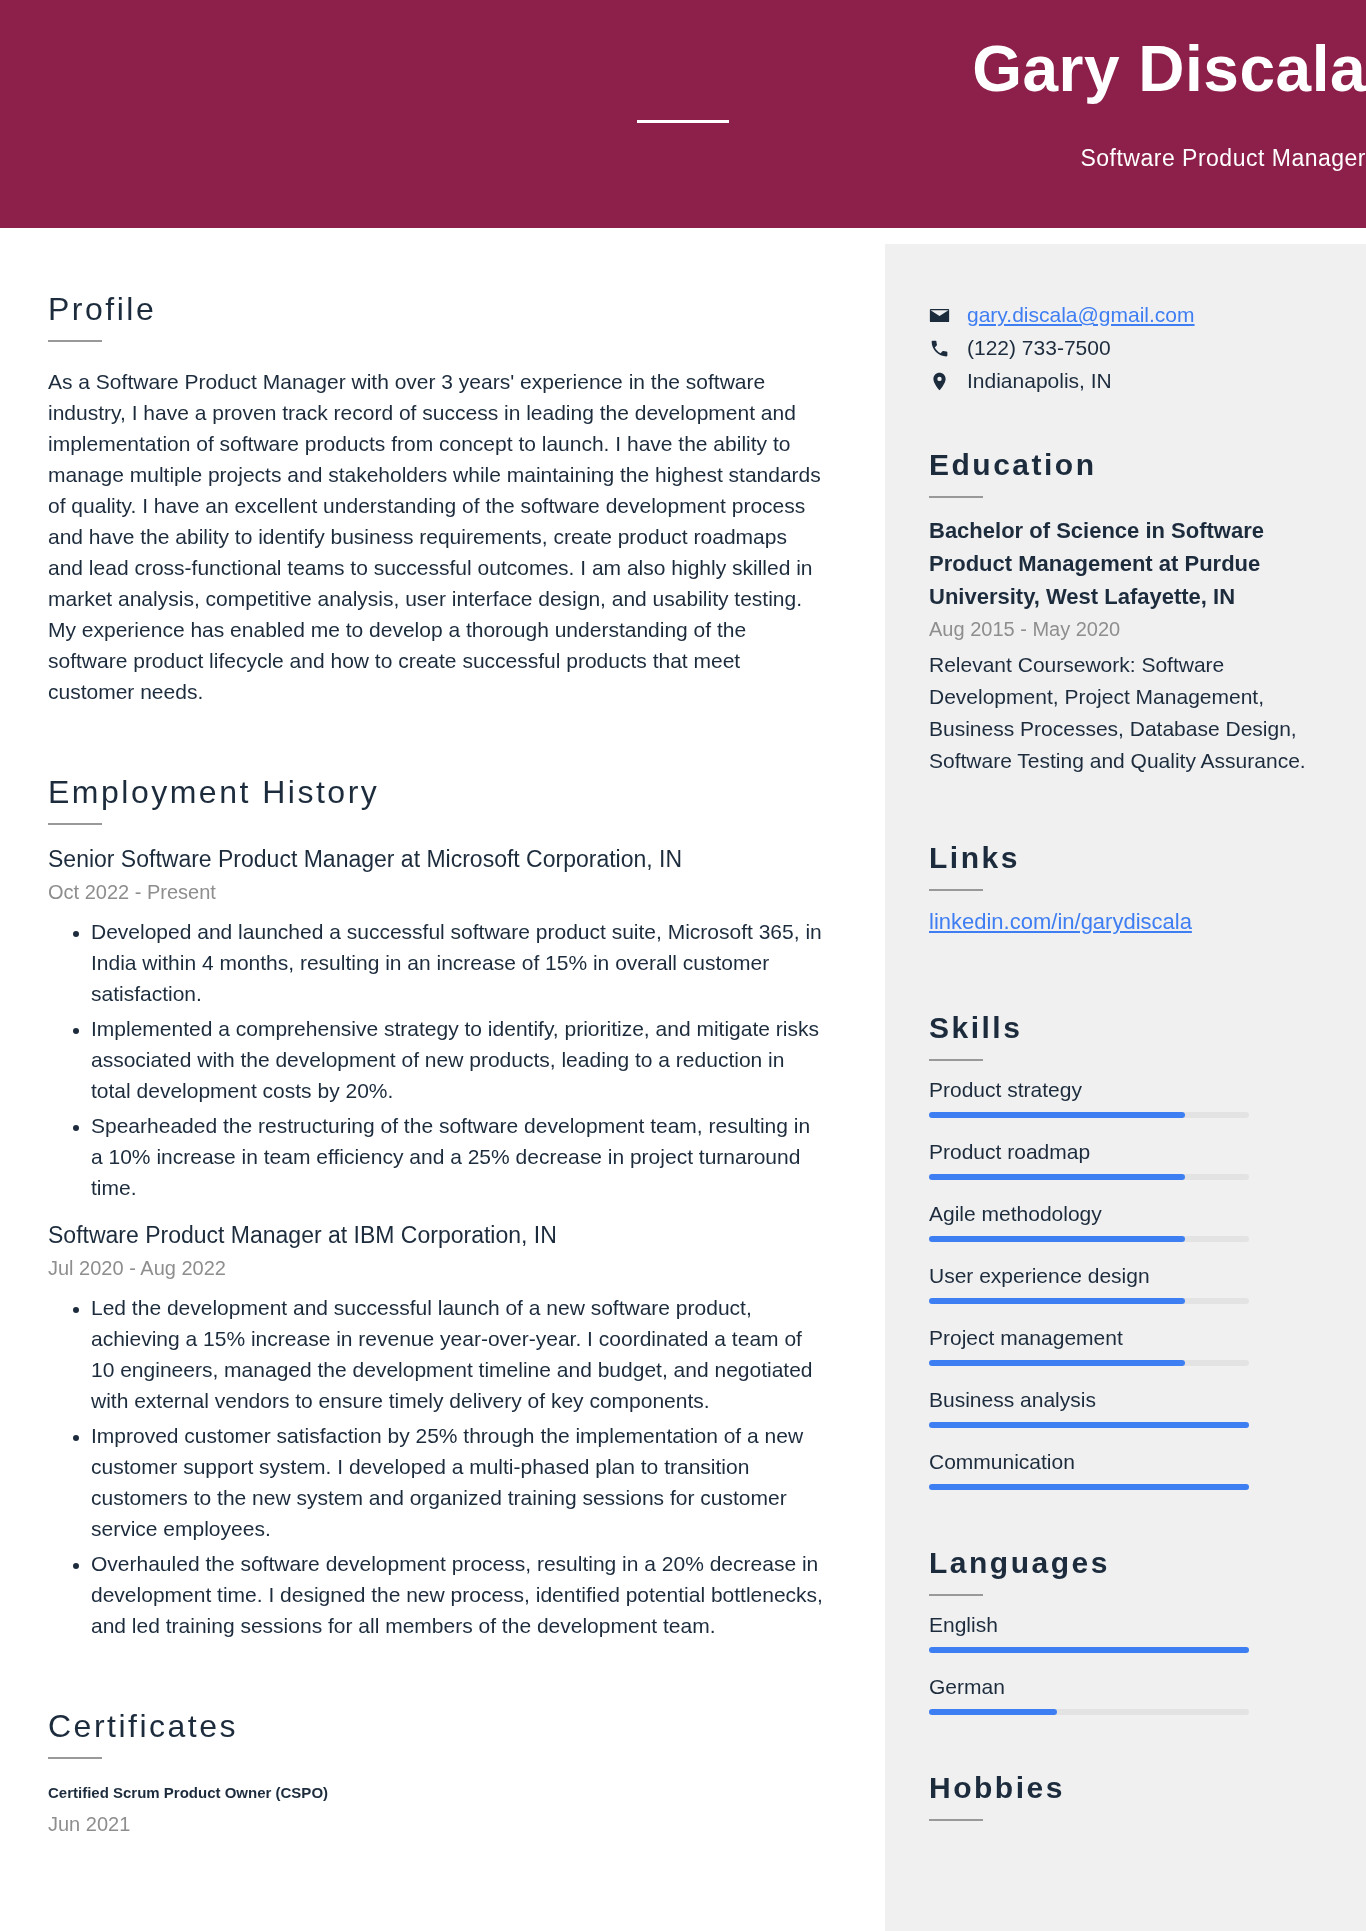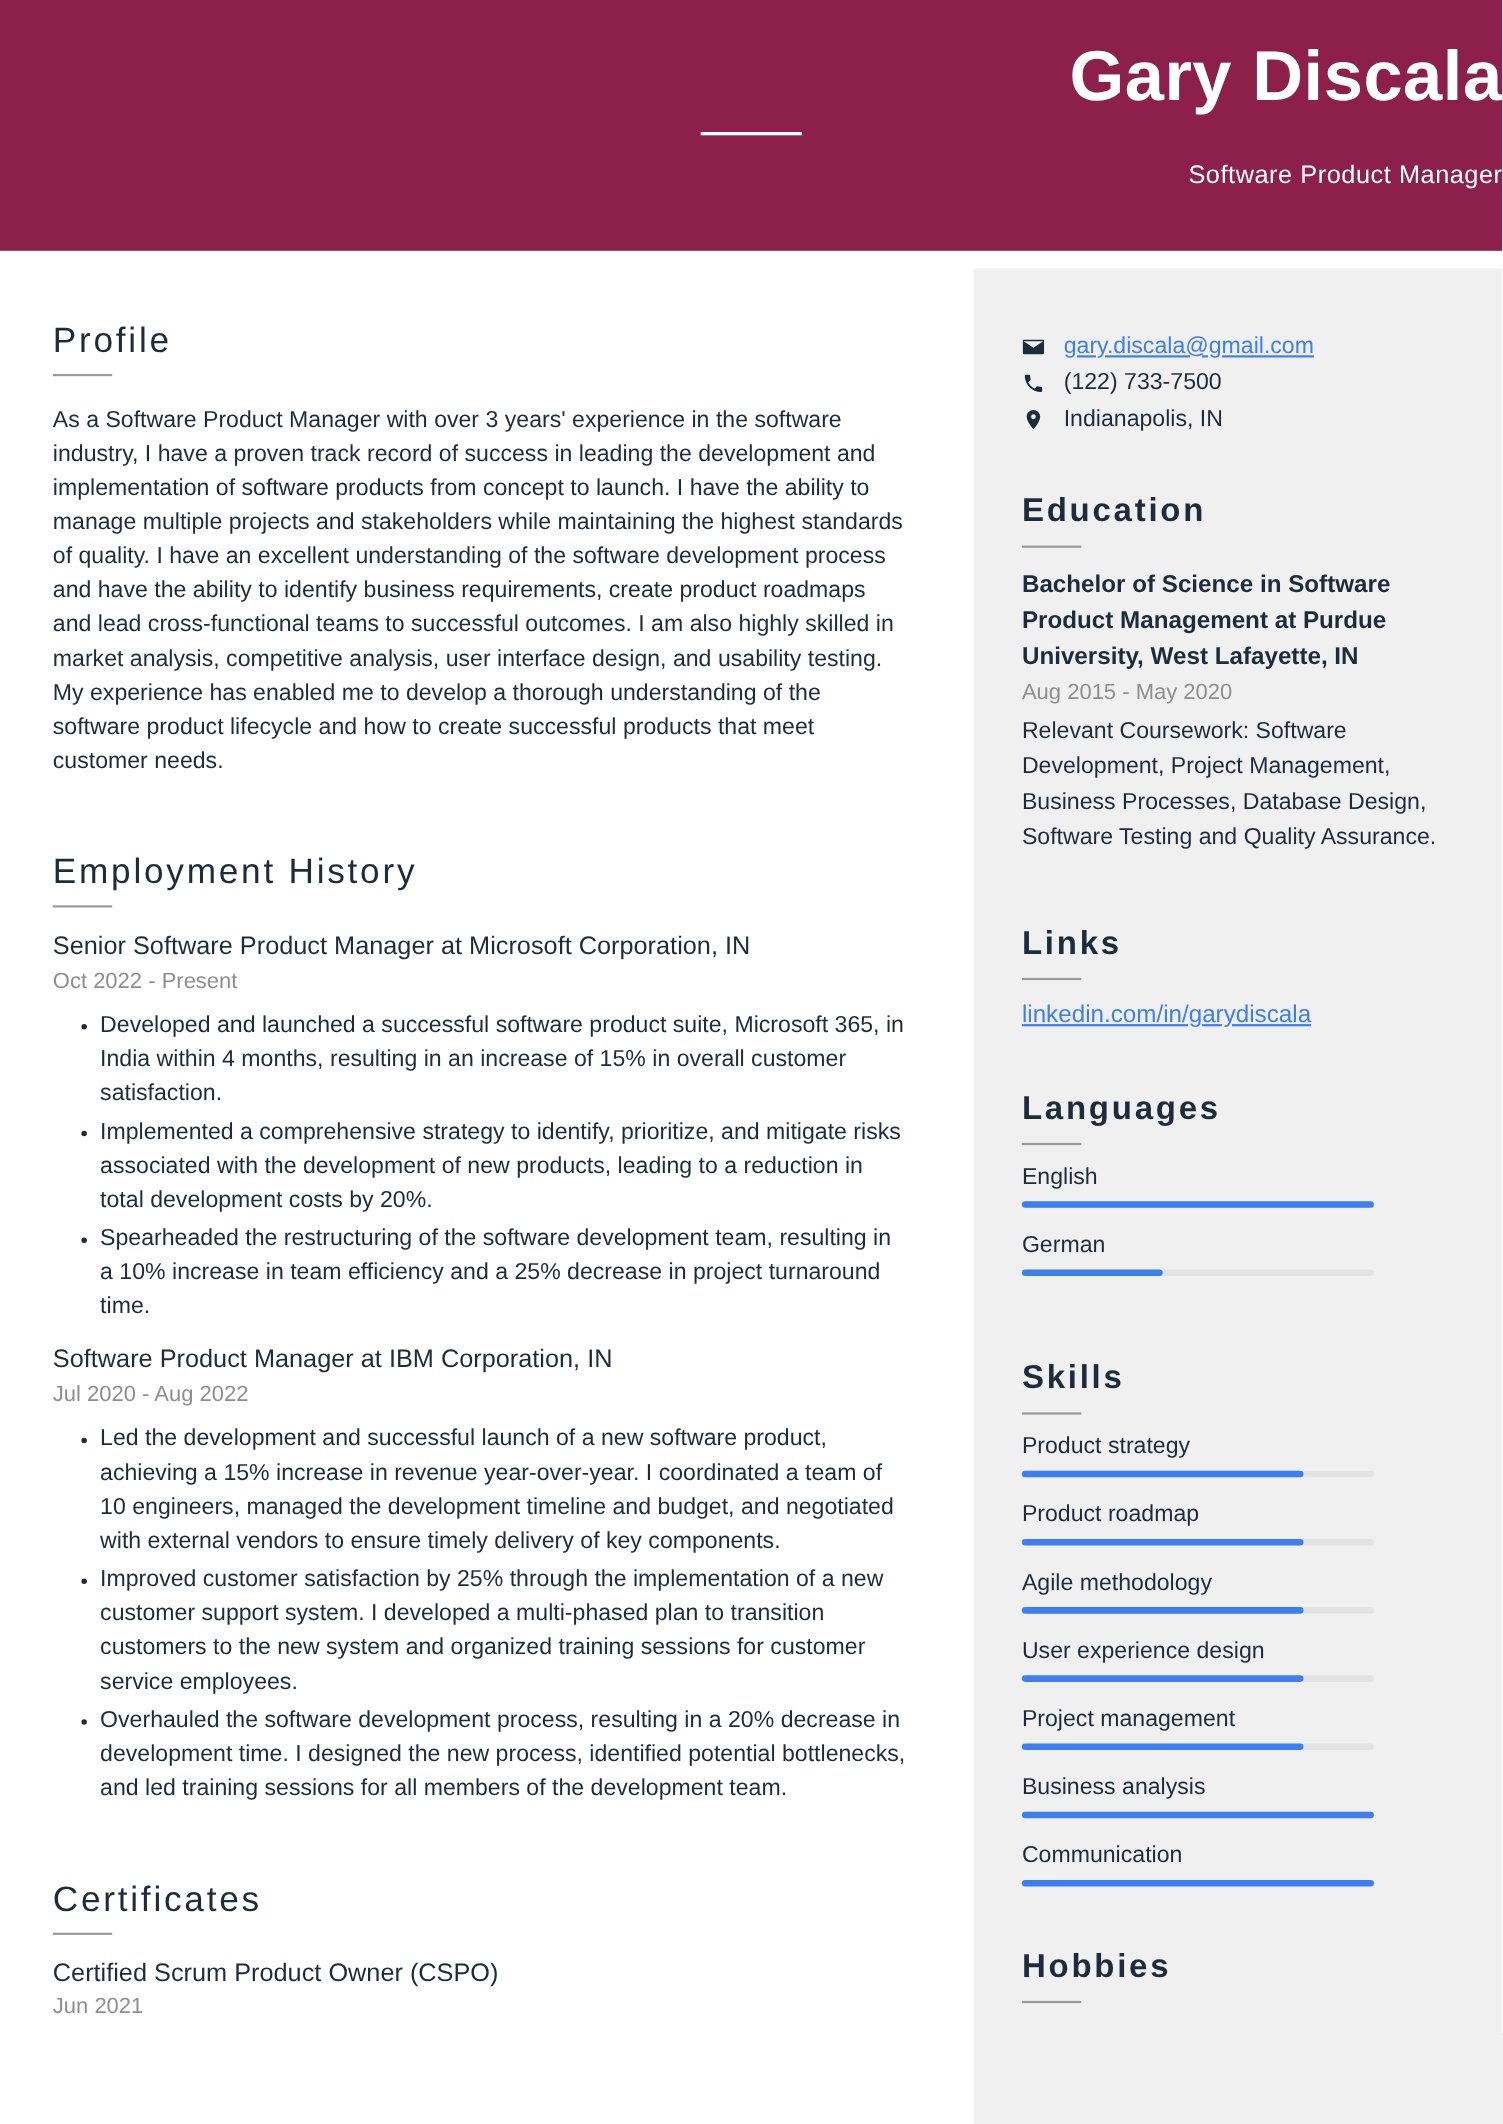--- a/index.html
+++ b/index.html
@@ -28,21 +28,21 @@
   
   .profile-text{margin-top:24px;font-size:21px;line-height:31px;}
   .section{margin-top:66px;}
   .job{margin-top:20px;}
   .job + .job{margin-top:18px;}
   .job-title{font-size:23px;font-weight:normal;line-height:29px;}
   .job-date{margin-top:7px;}
   .job ul{margin-top:12px;padding-left:43px;list-style:disc outside;}
   .job li{font-size:21px;line-height:31px;margin-bottom:4px;}
   .job li::marker{color:var(--text);font-size:19px;}
-  .cert-title{margin-top:20px;font-size:23px;font-weight:normal;line-height:28px;}
+  .cert-title{margin-top:20px;font-size:15px;font-weight:bold;line-height:28px;}
   .cert-date{margin-top:6px;}
   
   .contact .row{display:flex;align-items:center;margin-bottom:11px;}
   .contact .row .ico{width:21px;height:21px;flex:0 0 21px;margin-right:17px;}
   .contact .row .ico svg{width:21px;height:21px;display:block;fill:var(--text);}
   .contact .row span,.contact .row a{font-size:21px;line-height:22px;}
   a.link{color:var(--link);text-decoration:underline;}
   .sb-section{margin-top:56px;}
   .sb-section.links-gap{margin-top:64px;}
   .sb-section.skills-gap{margin-top:76px;}
@@ -148,83 +148,83 @@
         <div class="date edu-date">Aug 2015 - May 2020</div>
         <div class="edu-desc">Relevant Coursework: Software Development, Project Management, Business Processes, Database Design, Software Testing and Quality Assurance.</div>
       </div>
 
       <div class="sb-section links-gap">
         <div class="h-side">Links</div>
         <div class="rule-sb"></div>
         <a class="link sb-link" href="#">linkedin.com/in/garydiscala</a>
       </div>
 
+      <div class="sb-section skills-gap">
+        <div class="h-side">Skills</div>
+        <div class="rule-sb"></div>
+        <div class="meter-list">
+          <div class="meter">
+            <div class="label">Product strategy</div>
+            <div class="track">
+                <div class="fill" style="width: 80%;"></div>
+              </div>
+          </div>
+          <div class="meter">
+            <div class="label">Product roadmap</div>
+            <div class="track">
+                <div class="fill" style="width: 80%;"></div>
+              </div>
+          </div>
+          <div class="meter">
+            <div class="label">Agile methodology</div>
+            <div class="track">
+                <div class="fill" style="width: 80%;"></div>
+              </div>
+          </div>
+          <div class="meter">
+            <div class="label">User experience design</div>
+            <div class="track">
+                <div class="fill" style="width: 80%;"></div>
+              </div>
+          </div>
+          <div class="meter">
+            <div class="label">Project management</div>
+            <div class="track">
+                <div class="fill" style="width: 80%;"></div>
+              </div>
+          </div>
+          <div class="meter">
+            <div class="label">Business analysis</div>
+            <div class="track">
+                <div class="fill" style="width: 100%;"></div>
+              </div>
+          </div>
+          <div class="meter">
+            <div class="label">Communication</div>
+            <div class="track">
+                <div class="fill" style="width: 100%;"></div>
+              </div>
+          </div>
+        </div>
+      </div>
+
       <div class="sb-section">
         <div class="h-side">Languages</div>
         <div class="rule-sb"></div>
         <div class="meter-list">
           <div class="meter">
             <div class="label">English</div>
             <div class="track">
                 <div class="fill" style="width: 100%;"></div>
               </div>
           </div>
           <div class="meter">
             <div class="label">German</div>
             <div class="track">
                 <div class="fill" style="width: 40%;"></div>
-              </div>
-          </div>
-        </div>
-      </div>
-
-      <div class="sb-section skills-gap">
-        <div class="h-side">Skills</div>
-        <div class="rule-sb"></div>
-        <div class="meter-list">
-          <div class="meter">
-            <div class="label">Product strategy</div>
-            <div class="track">
-                <div class="fill" style="width: 80%;"></div>
-              </div>
-          </div>
-          <div class="meter">
-            <div class="label">Product roadmap</div>
-            <div class="track">
-                <div class="fill" style="width: 80%;"></div>
-              </div>
-          </div>
-          <div class="meter">
-            <div class="label">Agile methodology</div>
-            <div class="track">
-                <div class="fill" style="width: 80%;"></div>
-              </div>
-          </div>
-          <div class="meter">
-            <div class="label">User experience design</div>
-            <div class="track">
-                <div class="fill" style="width: 80%;"></div>
-              </div>
-          </div>
-          <div class="meter">
-            <div class="label">Project management</div>
-            <div class="track">
-                <div class="fill" style="width: 80%;"></div>
-              </div>
-          </div>
-          <div class="meter">
-            <div class="label">Business analysis</div>
-            <div class="track">
-                <div class="fill" style="width: 100%;"></div>
-              </div>
-          </div>
-          <div class="meter">
-            <div class="label">Communication</div>
-            <div class="track">
-                <div class="fill" style="width: 100%;"></div>
               </div>
           </div>
         </div>
       </div>
 
       <div class="sb-section">
         <div class="h-side">Hobbies</div>
         <div class="rule-sb"></div>
       </div>
 

